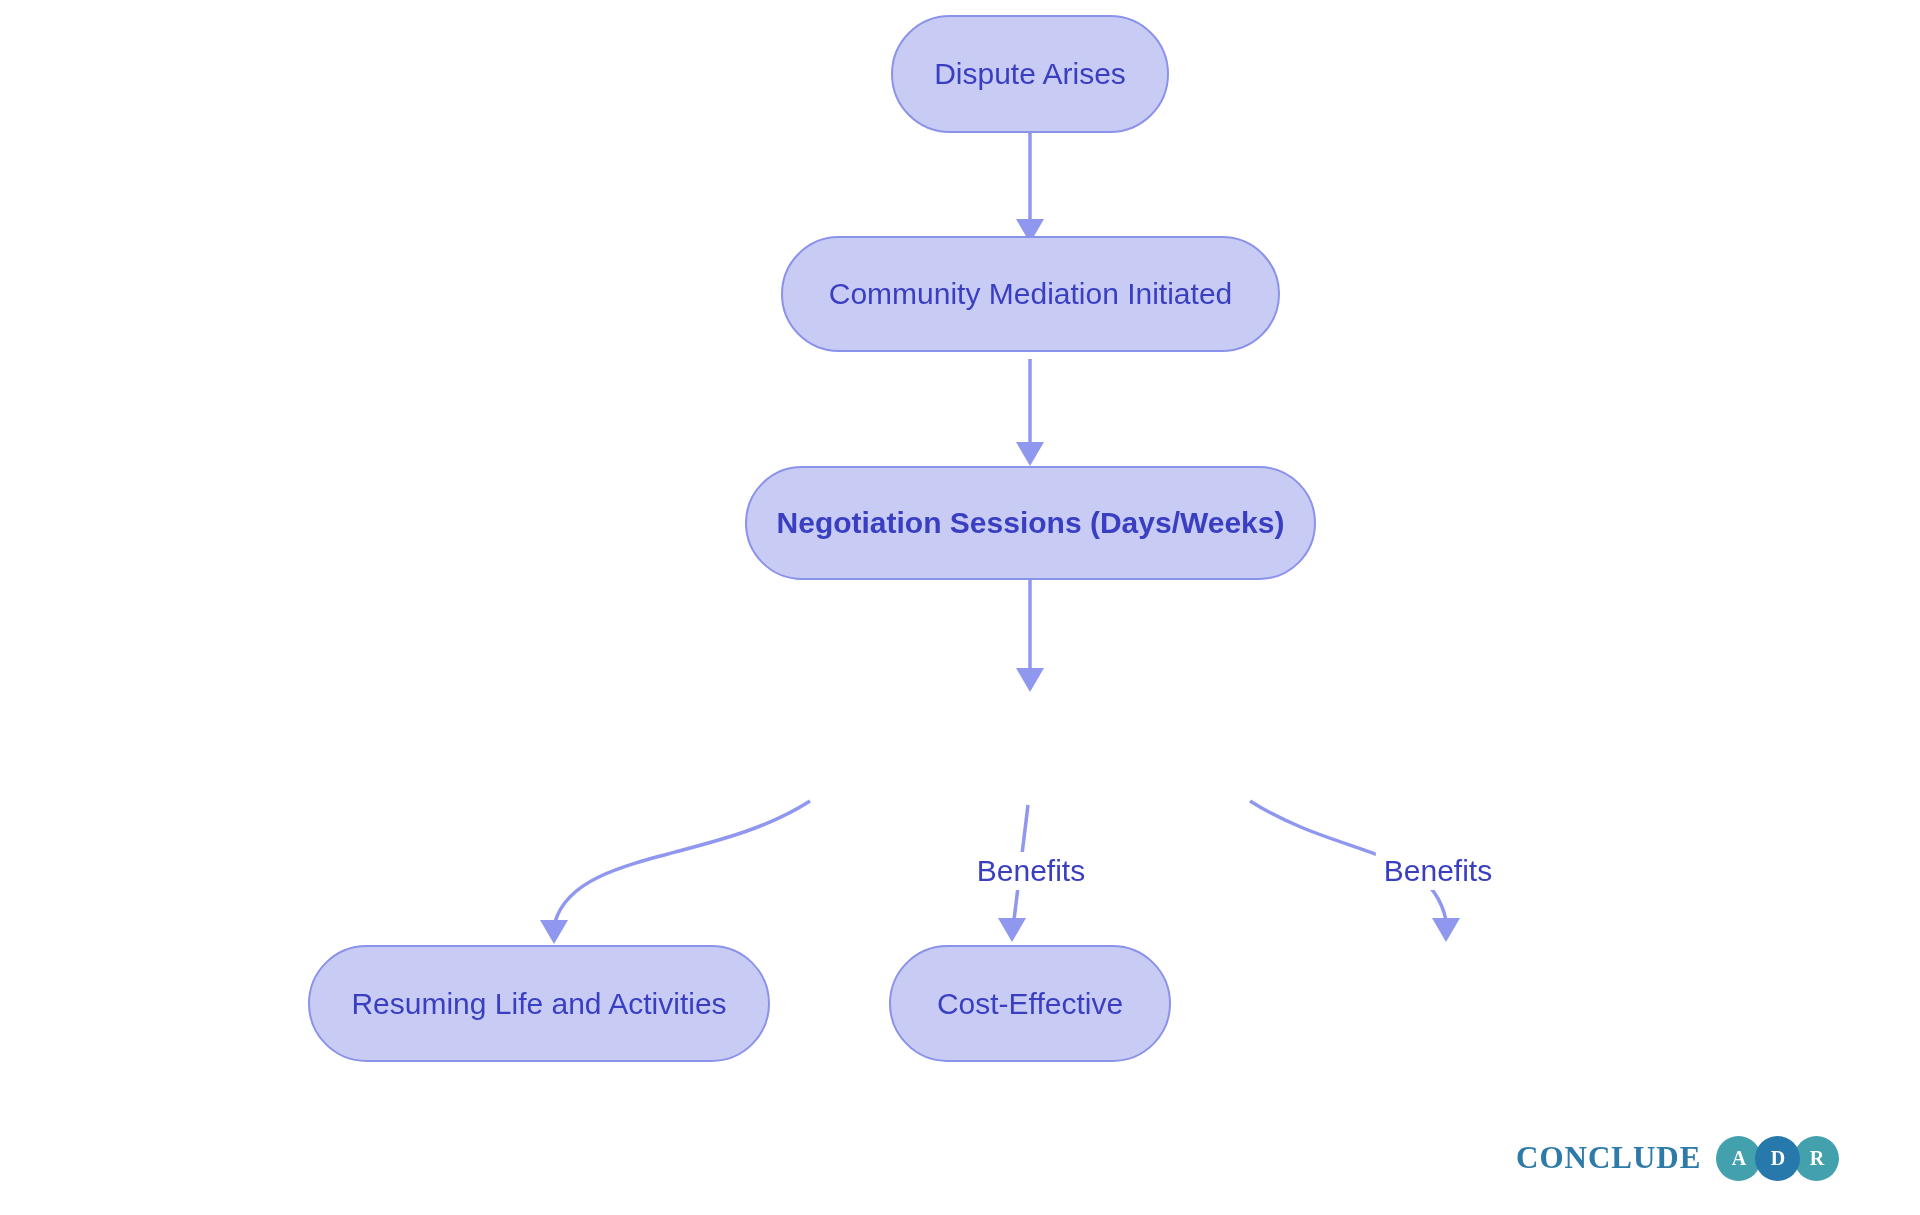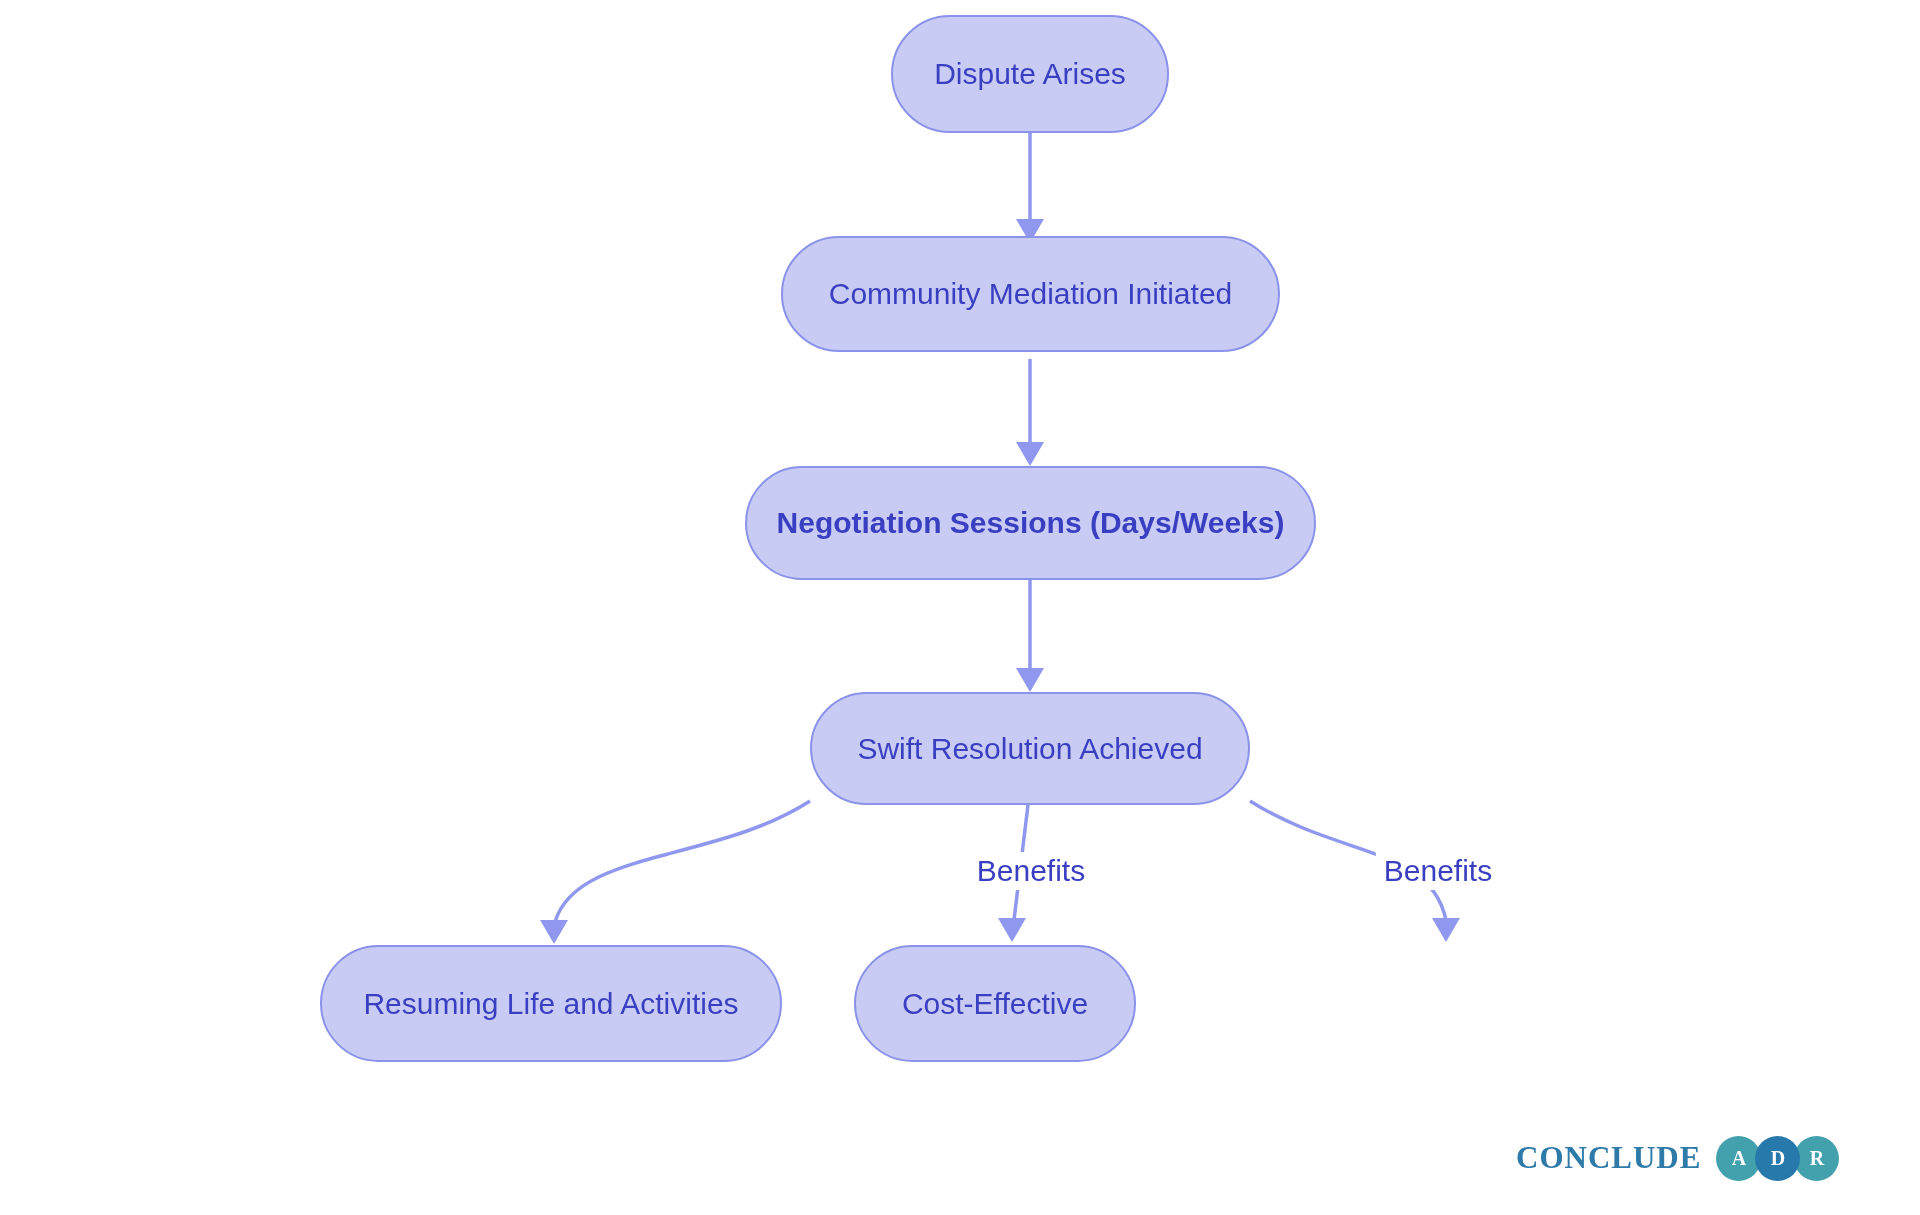--- a/index.html
+++ b/index.html
@@ -112,25 +112,24 @@
     <path class="edge-path" d="M1250 801 C1340 858, 1430 846, 1446 920"></path>
     <polygon class="edge-arrowhead" points="1432,918 1460,918 1446,942"></polygon>
   </svg>
 
   <div class="node" style="left:891px; top:15px; width:278px; height:118px;">Dispute Arises</div>
 
   <div class="node" style="left:781px; top:236px; width:499px; height:116px;">Community Mediation Initiated</div>
 
   <div class="node" style="left:745px; top:466px; width:571px; height:114px;font-weight:bold;">Negotiation Sessions (Days/Weeks)</div>
 
-  <div class="node" style="left:810px; top:692px; width:440px; height:113px;">Swift Resolution Achieved</div>
 
-  <div class="node" style="left:320px; top:945px; width:462px; height:117px;">Resuming Life and Activities</div>
+  <div class="node" style="left:308px; top:945px; width:462px; height:117px;">Resuming Life and Activities</div>
 
-  <div class="node" style="left:854px; top:945px; width:282px; height:117px;">Cost-Effective</div>
+  <div class="node" style="left:889px; top:945px; width:282px; height:117px;">Cost-Effective</div>
 
 
   <div class="edge-label" style="left:1031px; top:871px;">Benefits</div>
 
   <div class="edge-label" style="left:1438px; top:871px;">Benefits</div>
 
   <div class="logo">
     <span class="logo-text">CONCLUDE</span>
     <span class="logo-circles">
       <span class="logo-circle teal">A</span>

